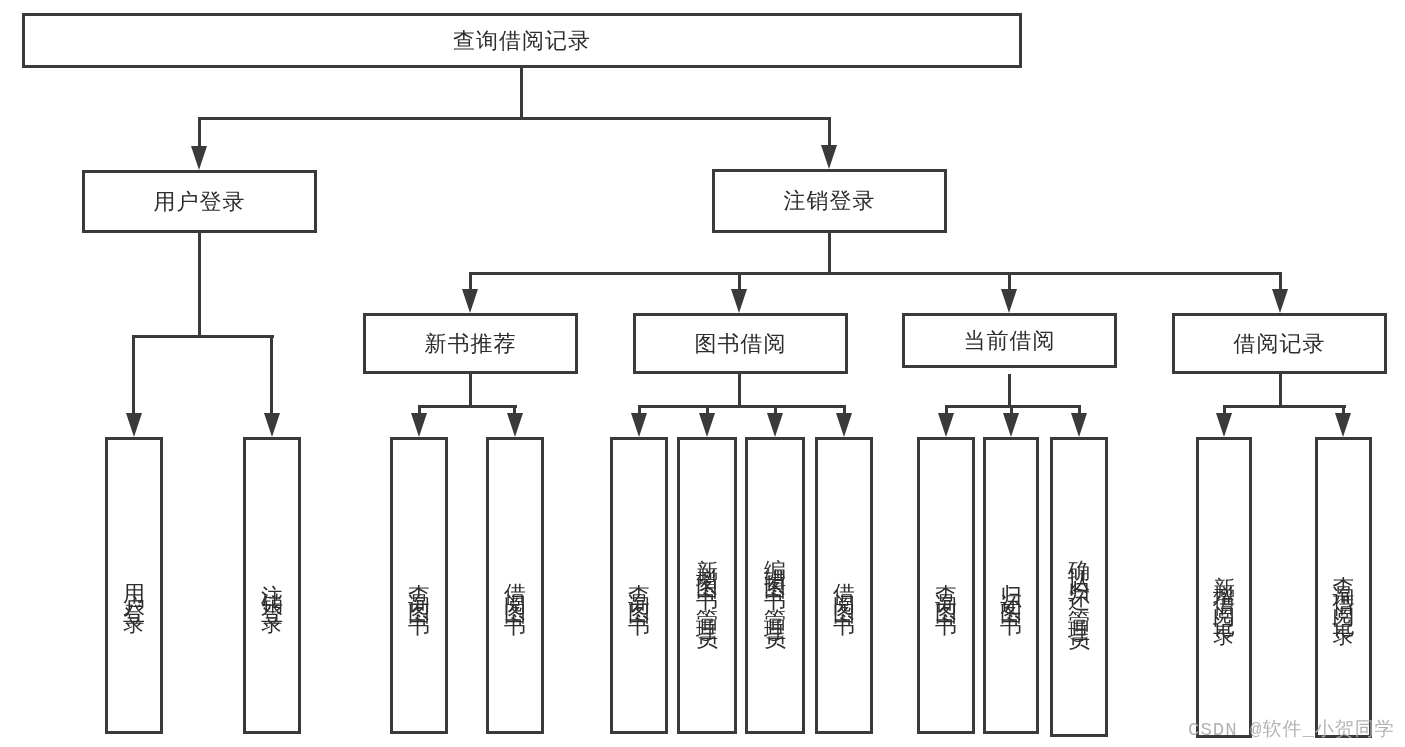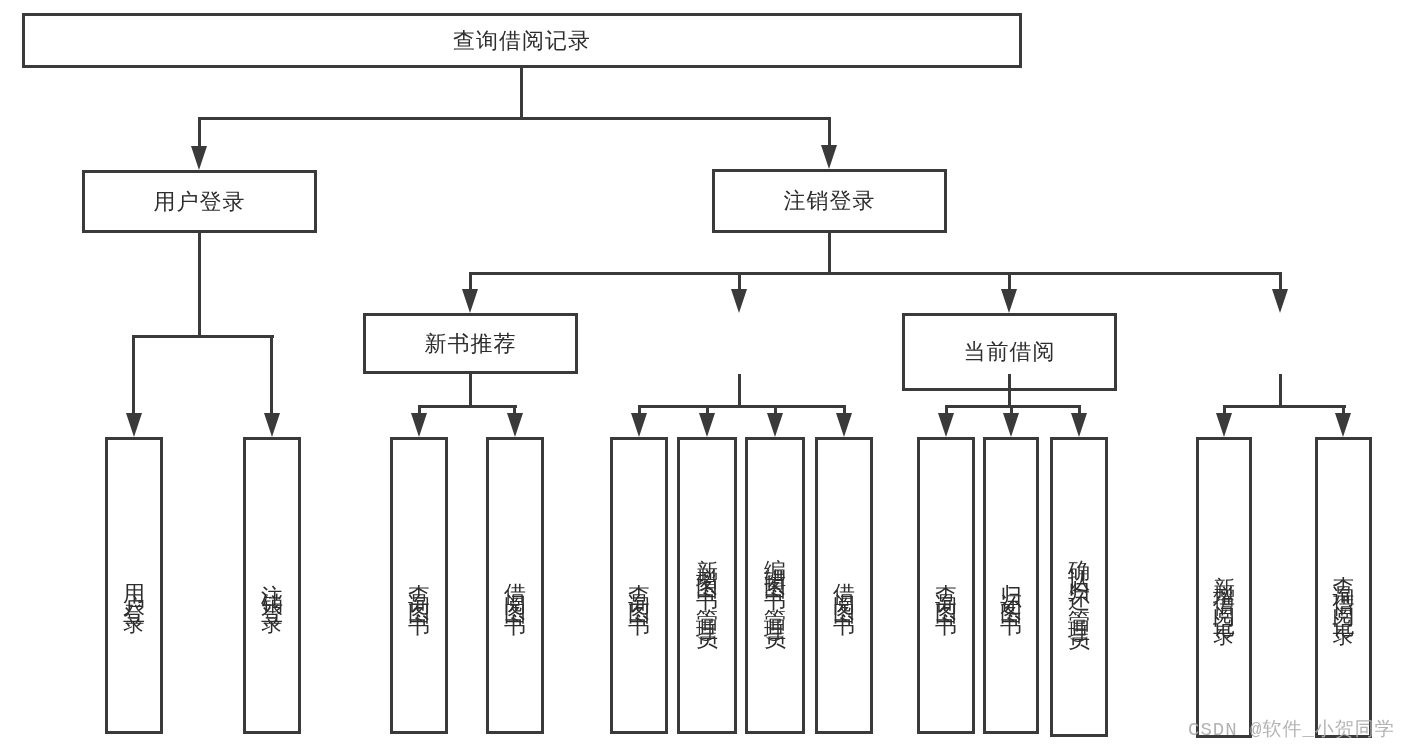--- a/index.html
+++ b/index.html
@@ -31,21 +31,23 @@
 <body>
 
 <div class="stage">
 
   <div class="node h" style="left:22px;top:13px;width:1000px;height:55px;">查询借阅记录</div>
 
   <div class="node h" style="left:82px;top:170px;width:235px;height:63px;">用户登录</div>
   <div class="node h" style="left:712px;top:169px;width:235px;height:64px;">注销登录</div>
 
   <div class="node h" style="left:363px;top:313px;width:215px;height:61px;text-align:right;">新书推荐</div>
-  <div class="node h" style="left:902px;top:313px;width:215px;height:78px;">当前借阅</div>
+  <div class="node h" style="left:633px;top:313px;width:215px;height:61px;">图书借阅</div>
+  <div class="node h" style="left:902px;top:313px;width:215px;height:55px;">当前借阅</div>
+  <div class="node h" style="left:1172px;top:313px;width:215px;height:61px;">借阅记录</div>
 
   <div class="node" style="left:105px;top:437px;width:58px;height:297px;">
     <span class="vtext">用户登录</span>
   </div>
   <div class="node" style="left:243px;top:437px;width:58px;height:297px;">
     <span class="vtext">注销登录</span>
   </div>
 
   <div class="node" style="left:390px;top:437px;width:58px;height:297px;">
     <span class="vtext">查询图书</span>

